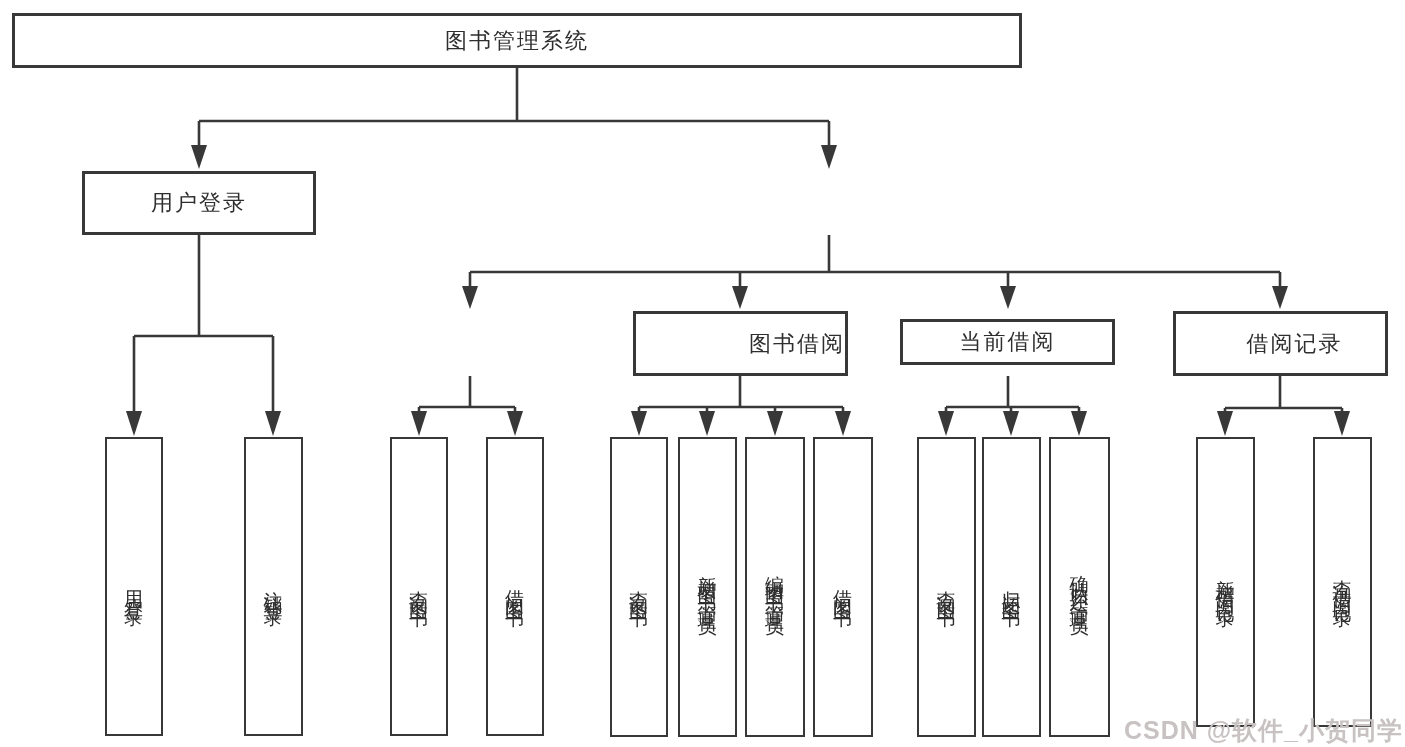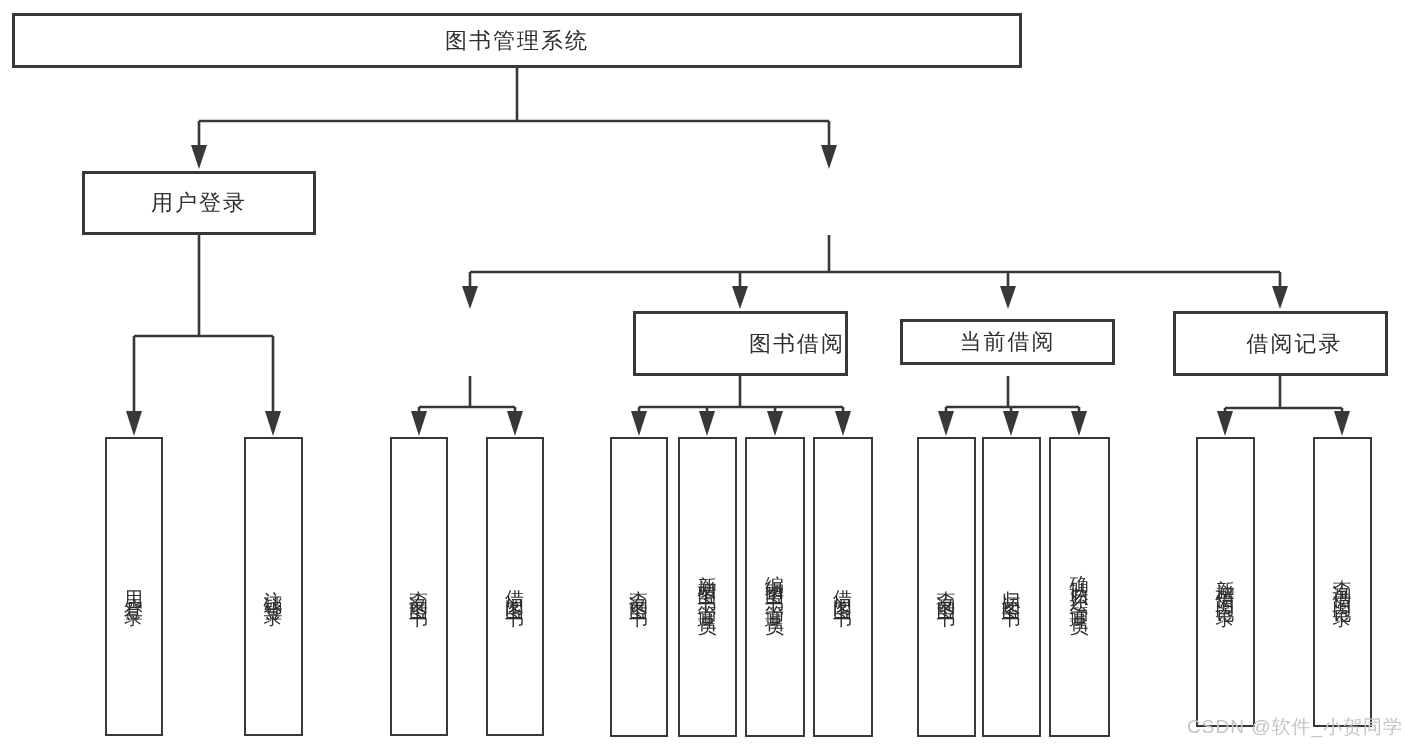--- a/index.html
+++ b/index.html
@@ -36,25 +36,26 @@
     text-orientation: mixed;
     font-size: 19px;
     letter-spacing: 6px;
     line-height: 1;
     white-space: nowrap;
   }
   .watermark {
     position: absolute;
     top: 714px;
     right: 2px;
-    font-size: 19px;
+    font-size: 25px;
     letter-spacing: 1px;
     color: #c8c2c2;
     z-index: 5;
     white-space: nowrap;
+    font-weight: bold;
   }
 </style>
 </head>
 <body>
 
 <div class="stage">
 
   <svg class="connectors" viewBox="0 0 1405 747" xmlns="http://www.w3.org/2000/svg" aria-hidden="true">
     <g stroke="#383838" stroke-width="2.6" fill="none">
 

